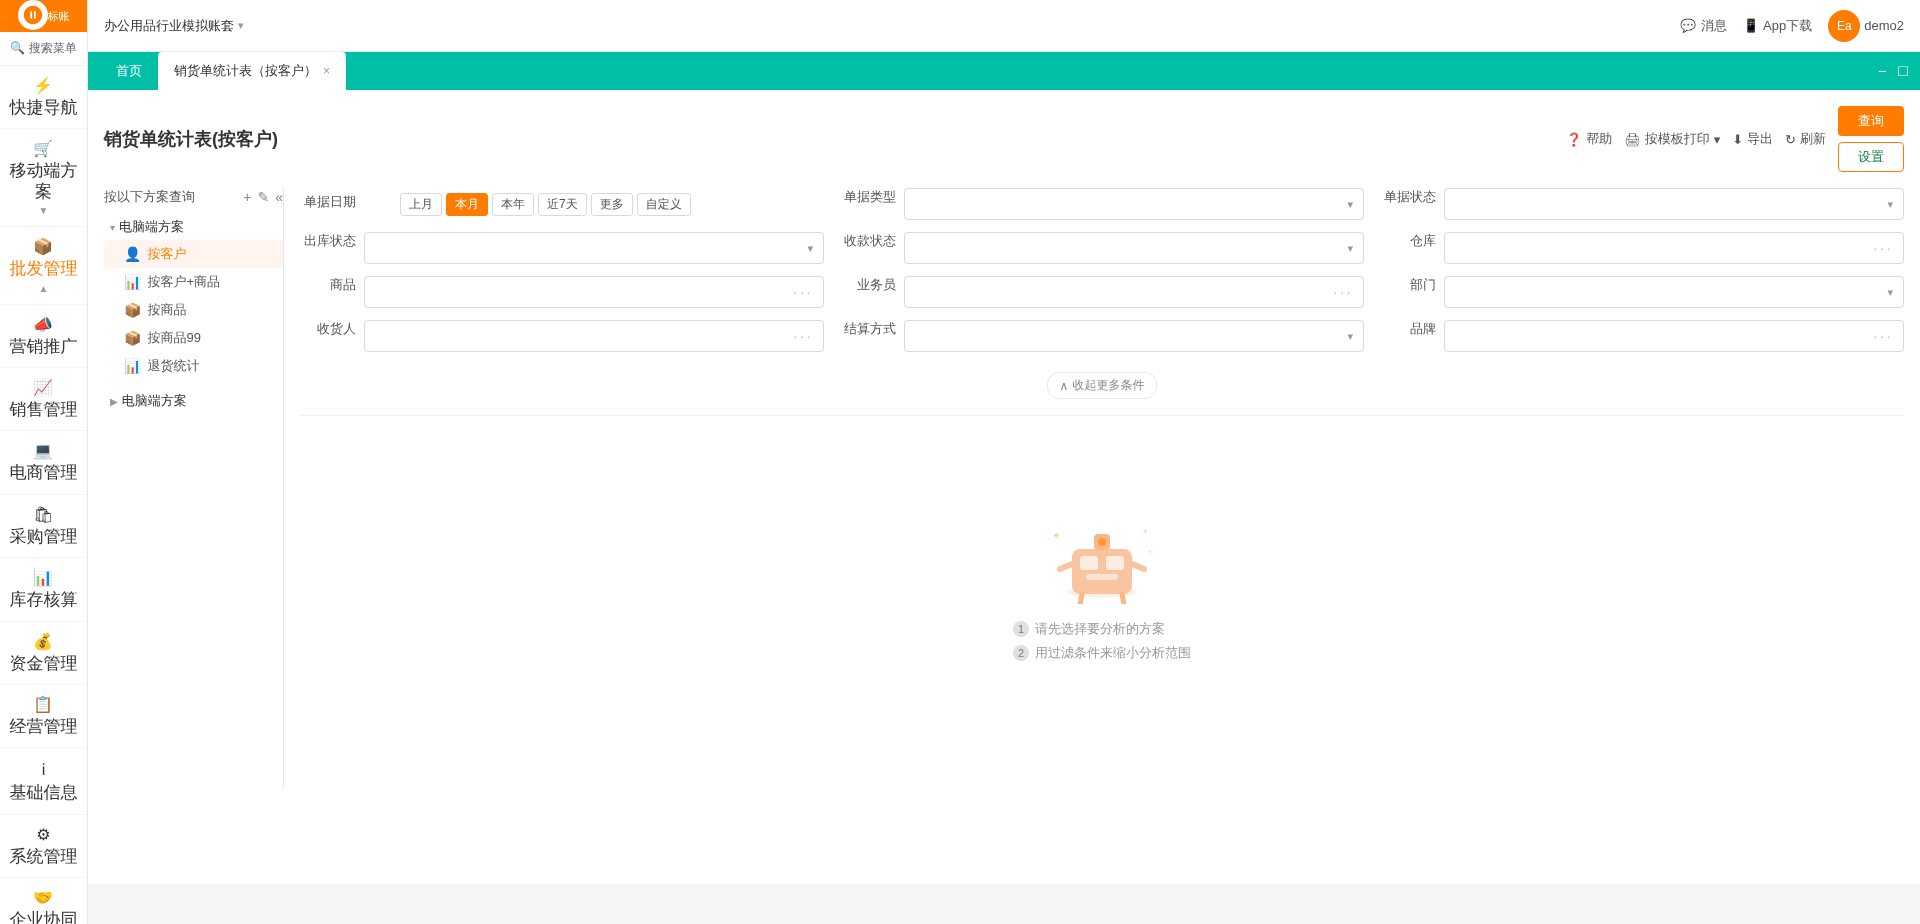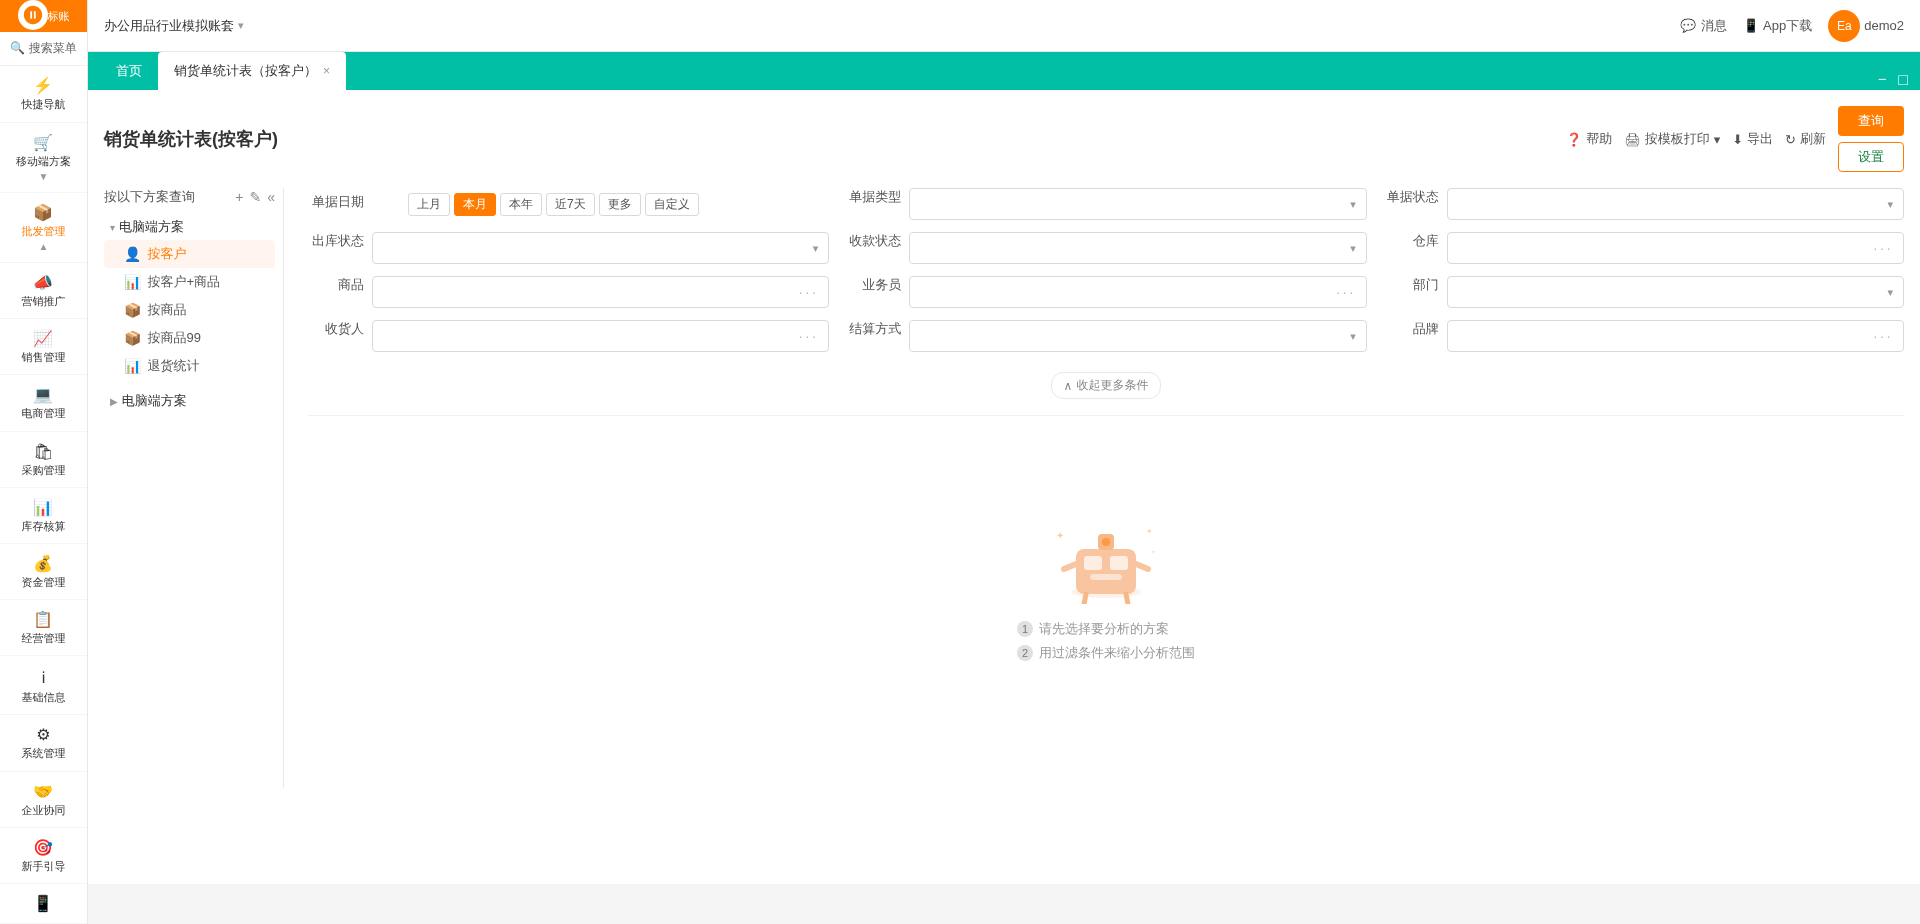--- a/index.html
+++ b/index.html
@@ -51,21 +51,21 @@
       color: #333;
       cursor: pointer;
       border-bottom: 1px solid #f5f5f5;
       display: flex;
       flex-direction: column;
       align-items: center;
       gap: 3px;
     }
     .sidebar-nav-item.active { color: #ff7c00; }
     .sidebar-nav-item .nav-icon { font-size: 16px; }
-    .sidebar-nav-item .nav-label { font-size: 11px; line-height: 1.2; }
+    .sidebar-nav-item .nav-label { font-size: 17px; line-height: 1.2; }
     .sidebar-nav-item .arrow { font-size: 10px; color: #999; }
 
     
     .main-area {
       flex: 1;
       display: flex;
       flex-direction: column;
       overflow: hidden;
     }
 
@@ -103,21 +103,21 @@
       background: #ff7c00;
       display: flex; align-items: center; justify-content: center;
       color: #fff; font-size: 12px; font-weight: normal;
     }
 
     
     .tabbar {
       height: 38px;
       background: #00bfa5;
       display: flex;
-      align-items: flex-end;
+      align-items: center;
       padding: 0 0 0 12px;
     }
     .tab {
       height: 38px;
       padding: 0 16px;
       display: flex;
       align-items: center;
       gap: 6px;
       font-size: 13px;
       cursor: pointer;
@@ -201,22 +201,21 @@
       display: flex;
       gap: 0;
       min-height: 600px;
     }
 
     
     .scheme-panel {
       width: 180px;
       flex-shrink: 0;
       border-right: 1px solid #e8e8e8;
-      padding-right: 8px;
-      margin-right: 24px;
+      margin-right: 16px;
     }
     .scheme-panel-header {
       display: flex;
       align-items: center;
       justify-content: space-between;
       margin-bottom: 8px;
       font-size: 13px;
       color: #555;
     }
     .scheme-panel-header .header-actions {

